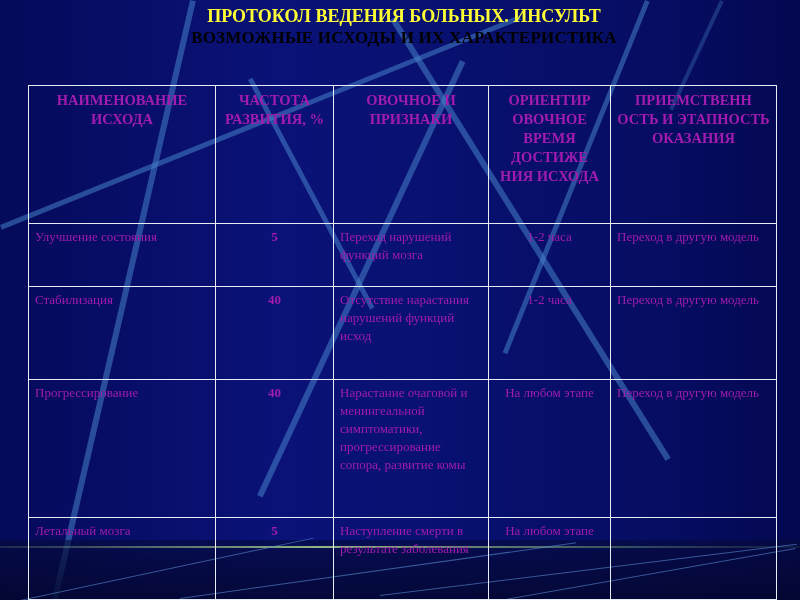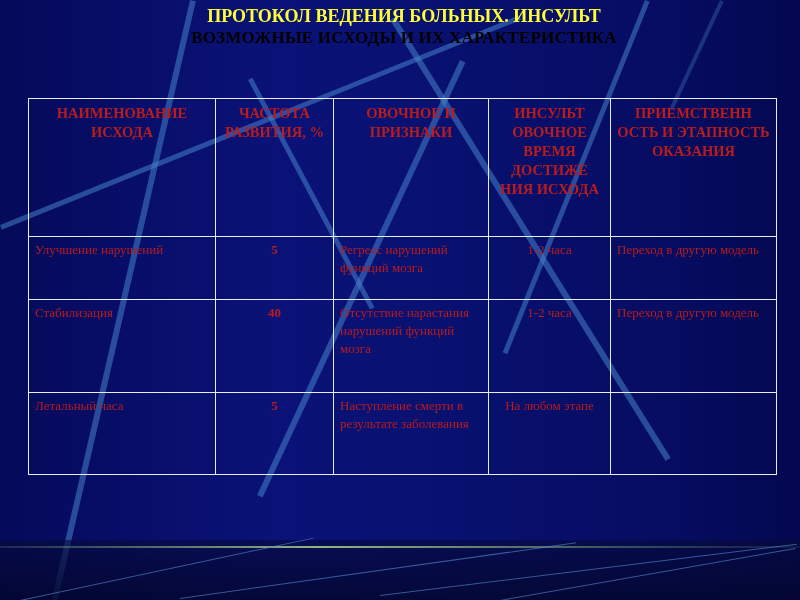--- a/index.html
+++ b/index.html
@@ -20,22 +20,22 @@
   }
   .curve { position:absolute; height:1px; background: rgba(90,140,210,0.6); transform-origin: 0 0; }
 
   .title-block { position:absolute; top:6px; left:4px; width:800px; text-align:center; z-index:2; }
   .title-line { font-weight:bold; line-height:21px; }
   .t1 { color:#ffff33; font-size:18px; }
   .t2 { color:#ffff33; font-size:16px; }
   .t3 { color:#000000; font-size:17px; letter-spacing:0.2px; }
 
   table.outcomes {
-    position:absolute; left:28px; top:98px; width:748px; z-index:2;
-    border-collapse:collapse; table-layout:fixed; color:#b91c1c;
+    position:absolute; left:28px; top:85px; width:748px; z-index:2;
+    border-collapse:collapse; table-layout:fixed; color:#a21caf;
   }
   table.outcomes td, table.outcomes th {
     border:1.5px solid #e8ecf5; vertical-align:top; padding:4px 6px 2px 6px;
   }
   table.outcomes th {
     font-weight:bold; font-size:14.5px; line-height:19px; text-align:center; height:130px;
     padding-top:5px;
   }
   table.outcomes td { font-size:13px; line-height:18px; }
   td.center { text-align:center;font-family:Liberation Serif, serif; }
@@ -75,40 +75,47 @@
     <col style="width:118px">
     <col style="width:155px">
     <col style="width:122px">
     <col style="width:166px">
   </colgroup>
   <thead>
     <tr>
       <th>НАИМЕНОВАНИЕ ИСХОДА</th>
       <th>ЧАСТОТА РАЗВИТИЯ, %</th>
       <th>ОВОЧНОЕ И ПРИЗНАКИ</th>
-      <th>ИНСУЛЬТ ОВОЧНОЕ ВРЕМЯ ДОСТИЖЕ НИЯ ИСХОДА</th>
+      <th>ОРИЕНТИР ОВОЧНОЕ ВРЕМЯ ДОСТИЖЕ НИЯ ИСХОДА</th>
       <th>ПРИЕМСТВЕНН ОСТЬ И ЭТАПНОСТЬ ОКАЗАНИЯ</th>
     </tr>
   </thead>
   <tbody>
     <tr class="r1">
-      <td>Улучшение нарушений</td>
+      <td>Улучшение состояния</td>
       <td class="num">5</td>
-      <td>Регресс нарушений функций мозга</td>
+      <td>Переход нарушений функций мозга</td>
       <td class="center">1-2 часа</td>
       <td>Переход в другую модель</td>
     </tr>
     <tr class="r2">
       <td>Стабилизация</td>
       <td class="num">40</td>
-      <td>Отсутствие нарастания нарушений функций мозга</td>
+      <td>Отсутствие нарастания нарушений функций исход</td>
       <td class="center">1-2 часа</td>
       <td>Переход в другую модель</td>
     </tr>
+    <tr class="r3">
+      <td>Прогрессирование</td>
+      <td class="num">40</td>
+      <td>Нарастание очаговой и менингеальной симптоматики, прогрессирование сопора, развитие комы</td>
+      <td class="center">На любом этапе</td>
+      <td>Переход в другую модель</td>
+    </tr>
     <tr class="r4">
-      <td>Летальный часа</td>
+      <td>Летальный мозга</td>
       <td class="num">5</td>
       <td>Наступление смерти в результате заболевания</td>
       <td class="center">На любом этапе</td>
       <td></td>
     </tr>
   </tbody>
 </table>
 
 </body></html>

